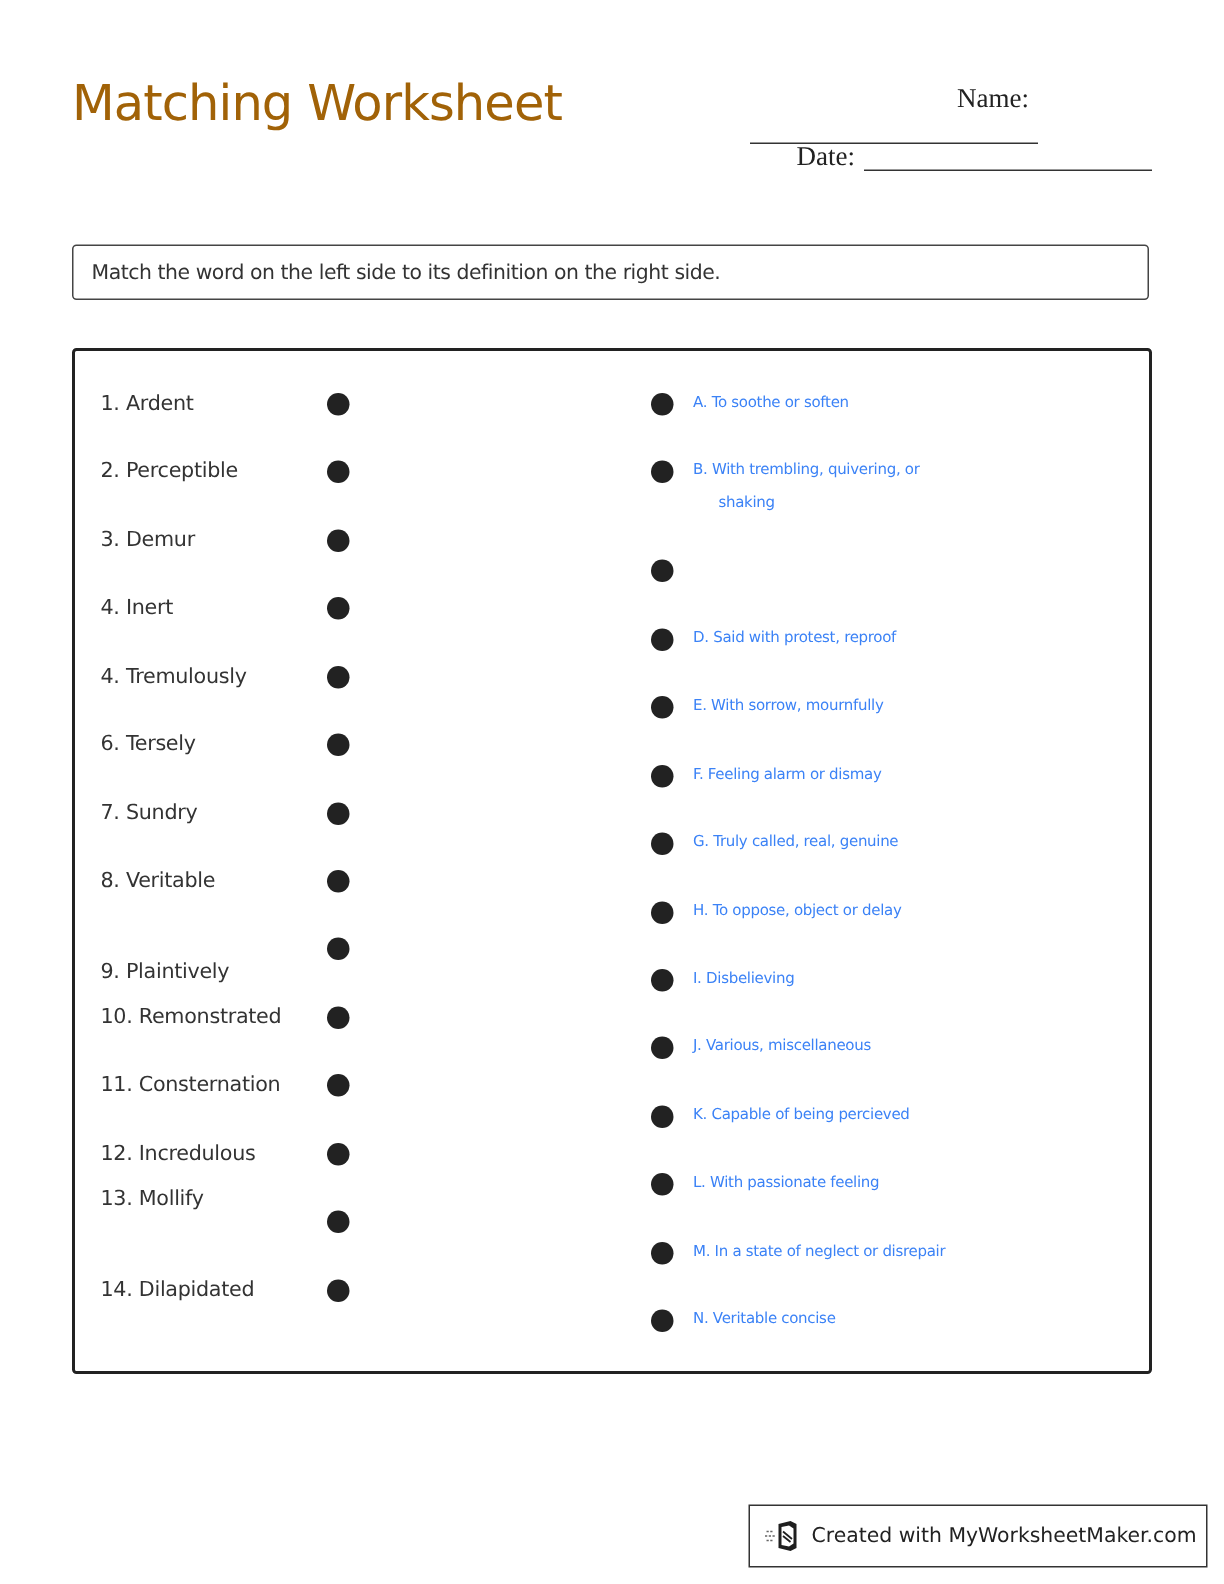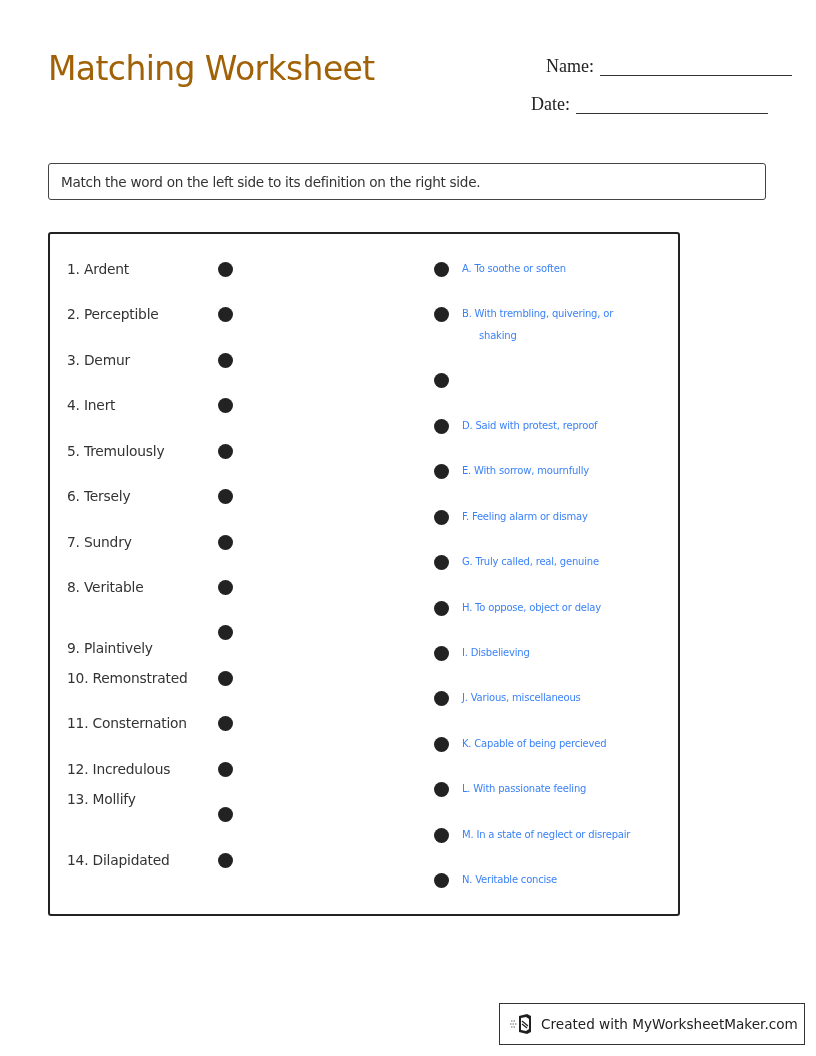--- a/index.html
+++ b/index.html
@@ -38,21 +38,21 @@
       text-align: right;
       width: 70px;
       padding-right: 6px;
       line-height: 20px;
     }
     .field .line {
       width: 192px;
       border-bottom: 1.3px solid #333;
       height: 20px;
     }
-    .field-name { left: 524px; top: 55px; }
+    .field-name { left: 500px; top: 55px; flex-direction: column; }
     .field-date { left: 500px; top: 93px; }
 
     .instructions {
       position: absolute;
       left: 48px;
       top: 163px;
       width: 718px;
       height: 37px;
       border: 1.2px solid #444;
       border-radius: 3px;
@@ -61,21 +61,21 @@
       font-size: 13.6px;
       line-height: 36px;
       color: #333;
     }
     .instructions span { letter-spacing: -0.3px; }
 
     .match-box {
       position: absolute;
       left: 48px;
       top: 232px;
-      width: 632px;
+      width: 720px;
       height: 684px;
       border: 2px solid #222;
       border-radius: 3px;
       box-sizing: border-box;
     }
     .word {
       position: absolute;
       left: 17px;
       font-size: 13.8px;
       color: #333;
@@ -144,21 +144,21 @@
 
 <div class="match-box" id="match-box">
     <span class="word" style="top: 26px;">1. Ardent</span>
     <span class="dot" style="left: 168px; top: 28px;"></span>
     <span class="word" style="top: 71px;">2. Perceptible</span>
     <span class="dot" style="left: 168px; top: 73px;"></span>
     <span class="word" style="top: 117px;">3. Demur</span>
     <span class="dot" style="left: 168px; top: 119px;"></span>
     <span class="word" style="top: 162px;">4. Inert</span>
     <span class="dot" style="left: 168px; top: 164px;"></span>
-    <span class="word" style="top: 208px;">5. Tremulously</span>
+    <span class="word" style="top: 208px;">4. Tremulously</span>
     <span class="dot" style="left: 168px; top: 210px;"></span>
     <span class="word" style="top: 253px;">6. Tersely</span>
     <span class="dot" style="left: 168px; top: 255px;"></span>
     <span class="word" style="top: 299px;">7. Sundry</span>
     <span class="dot" style="left: 168px; top: 301px;"></span>
     <span class="word" style="top: 344px;">8. Veritable</span>
     <span class="dot" style="left: 168px; top: 346px;"></span>
     <span class="word" style="top: 405px;">9. Plaintively</span>
     <span class="dot" style="left: 168px; top: 391px;"></span>
     <span class="word" style="top: 435px;">10. Remonstrated</span>

